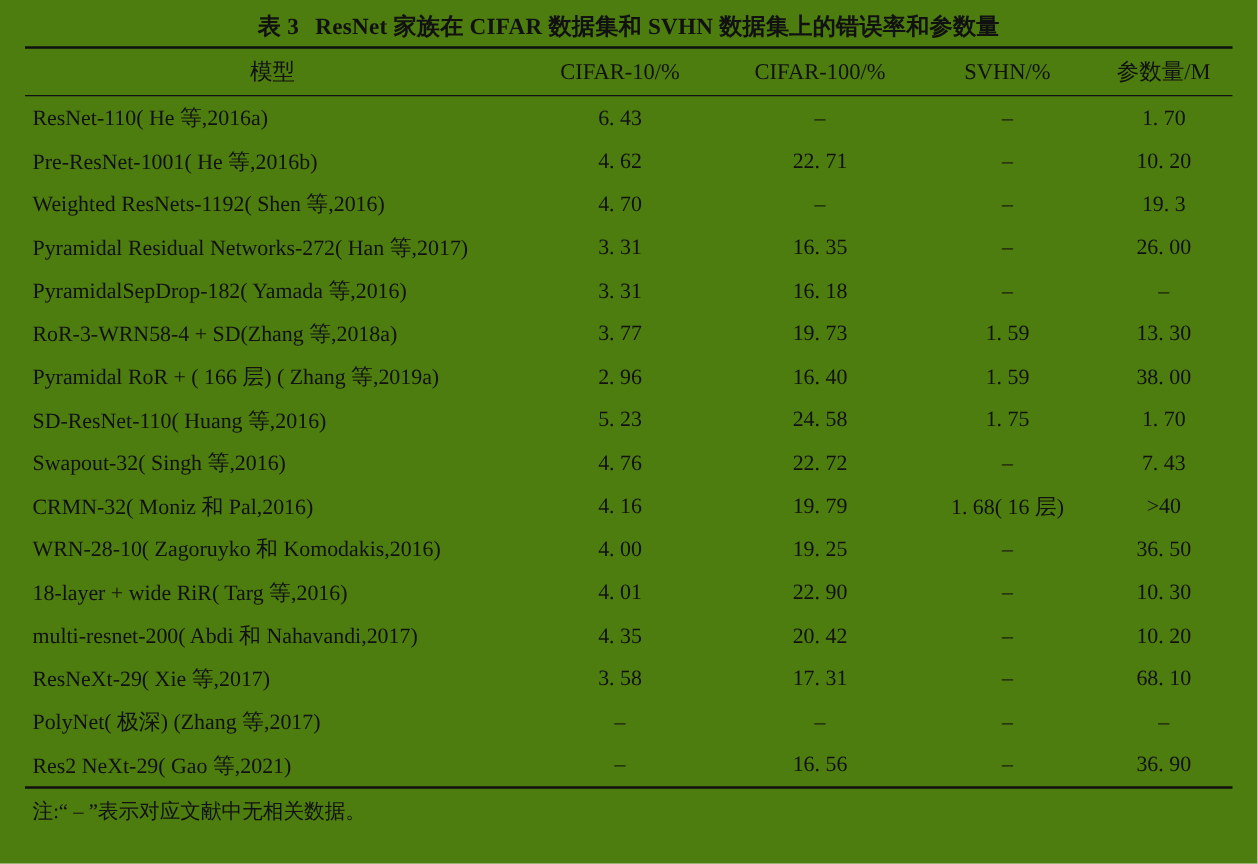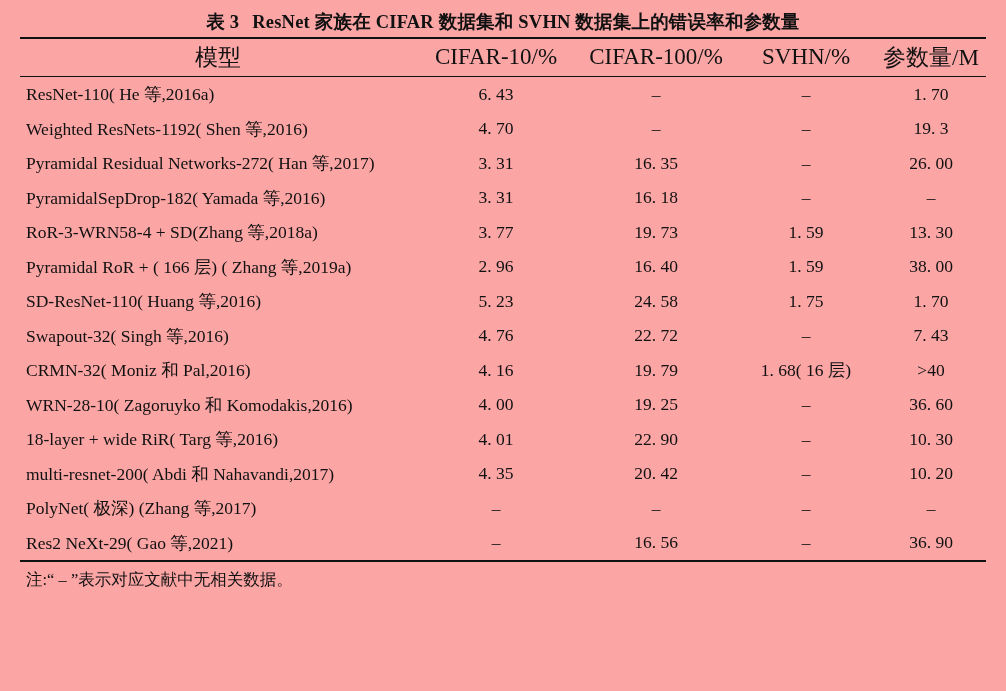--- a/index.html
+++ b/index.html
@@ -4,21 +4,21 @@
 <style>
   html, body {
     margin: 0;
     padding: 0;
     background: #ffffff;
   }
   .page {
     width: 1006px;
     height: 691px;
     position: relative;
-    background: #fca5a5;
+    background: #4d7c0f;
     font-family: "Liberation Serif", "DejaVu Serif", serif;
     color: #111111;
     box-sizing: border-box;
     overflow: hidden;
   }
   .caption {
     text-align: center;
     font-weight: bold;
     letter-spacing: 0.2px;
   }
@@ -52,21 +52,21 @@
   .rule-top {
     border-top: 2.1px solid #111;
   }
   .rule-mid {
     border-top: 1.1px solid #111;
   }
   .rule-bot {
     border-top: 2.1px solid #111;
   }
   thead th {
-    font-size: 23px;
+    font-size: 18px;
     height: 37px;
     text-align: center;
   }
   thead th.col-model {
     text-align: center;
   }
   tbody td {
     font-size: 17.5px;
     height: 34.5px;
   }
@@ -122,20 +122,27 @@
       </thead>
       <tbody>
         <tr>
           <td class="model rule-mid">ResNet-110( He 等,2016a)</td>
           <td class="num rule-mid">6. 43</td>
           <td class="num rule-mid">–</td>
           <td class="num rule-mid">–</td>
           <td class="num rule-mid">1. 70</td>
         </tr>
         <tr>
+          <td class="model">Pre-ResNet-1001( He 等,2016b)</td>
+          <td class="num">4. 62</td>
+          <td class="num">22. 71</td>
+          <td class="num">–</td>
+          <td class="num">10. 20</td>
+        </tr>
+        <tr>
           <td class="model">Weighted ResNets-1192( Shen 等,2016)</td>
           <td class="num">4. 70</td>
           <td class="num">–</td>
           <td class="num">–</td>
           <td class="num">19. 3</td>
         </tr>
         <tr>
           <td class="model">Pyramidal Residual Networks-272( Han 等,2017)</td>
           <td class="num">3. 31</td>
           <td class="num">16. 35</td>
@@ -182,35 +189,42 @@
           <td class="num">4. 16</td>
           <td class="num">19. 79</td>
           <td class="num">1. 68( 16 层)</td>
           <td class="num">&gt;40</td>
         </tr>
         <tr>
           <td class="model">WRN-28-10( Zagoruyko 和 Komodakis,2016)</td>
           <td class="num">4. 00</td>
           <td class="num">19. 25</td>
           <td class="num">–</td>
-          <td class="num">36. 60</td>
+          <td class="num">36. 50</td>
         </tr>
         <tr>
           <td class="model">18-layer + wide RiR( Targ 等,2016)</td>
           <td class="num">4. 01</td>
           <td class="num">22. 90</td>
           <td class="num">–</td>
           <td class="num">10. 30</td>
         </tr>
         <tr>
           <td class="model">multi-resnet-200( Abdi 和 Nahavandi,2017)</td>
           <td class="num">4. 35</td>
           <td class="num">20. 42</td>
           <td class="num">–</td>
           <td class="num">10. 20</td>
+        </tr>
+        <tr>
+          <td class="model">ResNeXt-29( Xie 等,2017)</td>
+          <td class="num">3. 58</td>
+          <td class="num">17. 31</td>
+          <td class="num">–</td>
+          <td class="num">68. 10</td>
         </tr>
         <tr>
           <td class="model">PolyNet( 极深) (Zhang 等,2017)</td>
           <td class="num">–</td>
           <td class="num">–</td>
           <td class="num">–</td>
           <td class="num">–</td>
         </tr>
         <tr>
           <td class="model">Res2 NeXt-29( Gao 等,2021)</td>

